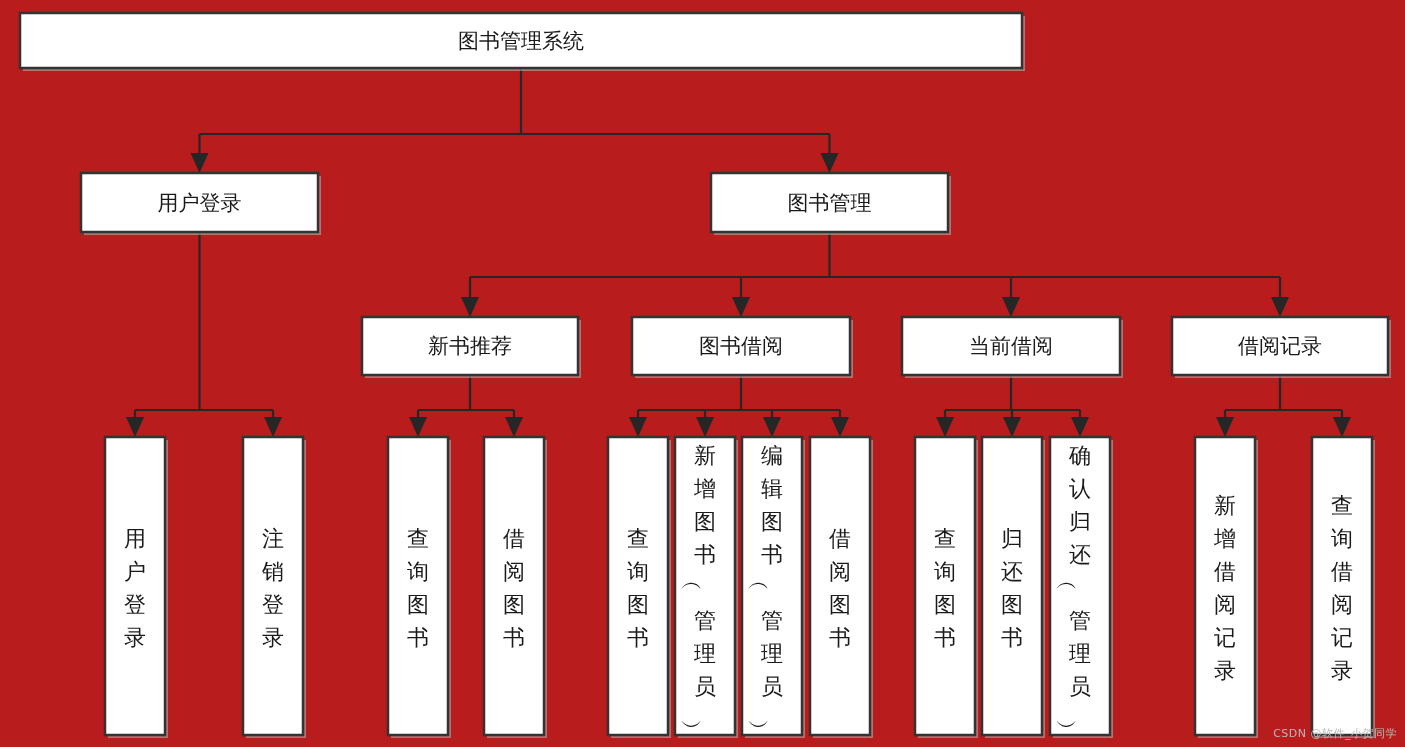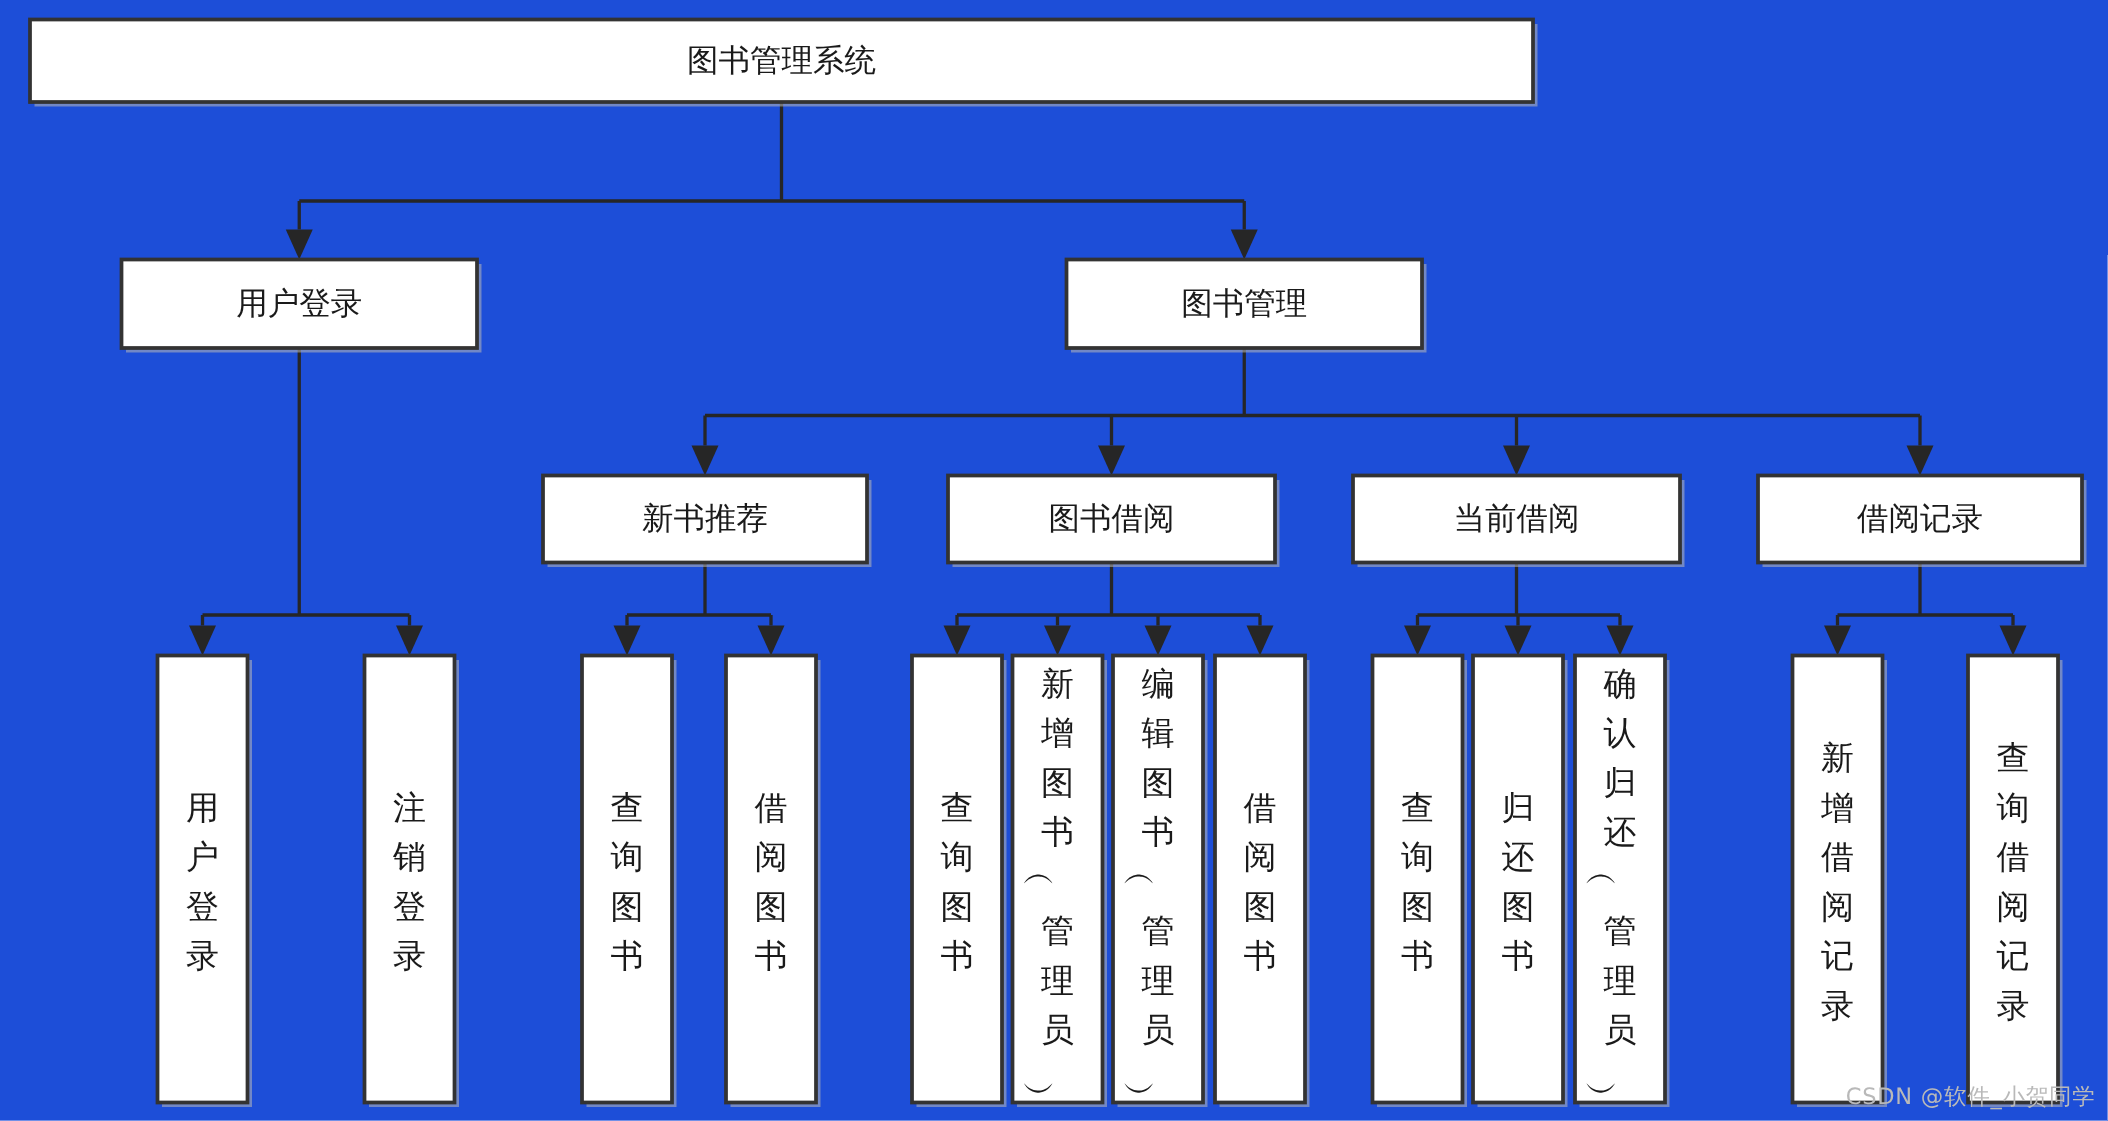--- a/index.html
+++ b/index.html
@@ -10,21 +10,21 @@
   body {
     width: 1405px;
     height: 747px;
     font-family: "DejaVu Sans", "Liberation Sans", sans-serif;
     overflow: hidden;
   }
   #stage {
     position: relative;
     width: 1405px;
     height: 747px;
-    background: #1d4ed8;
+    background: #b91c1c;
   }
   svg#diagram {
     position: absolute;
     left: 0;
     top: 0;
     width: 1405px;
     height: 747px;
     display: block;
   }
   .nodebox {
@@ -58,21 +58,21 @@
     fill: #1a1a1a;
     font-family: "DejaVu Sans", "Liberation Sans", sans-serif;
     font-size: 22px;
     text-anchor: middle;
   }
   .watermark {
     position: absolute;
     right: 8px;
     bottom: 6px;
     font-family: "DejaVu Sans", "Liberation Sans", sans-serif;
-    font-size: 15px;
+    font-size: 11px;
     color: #b9b9b9;
     letter-spacing: 0.5px;
     white-space: nowrap;
     user-select: none;
   }
 </style>
 </head>
 <body>
 
 <div id="stage">

